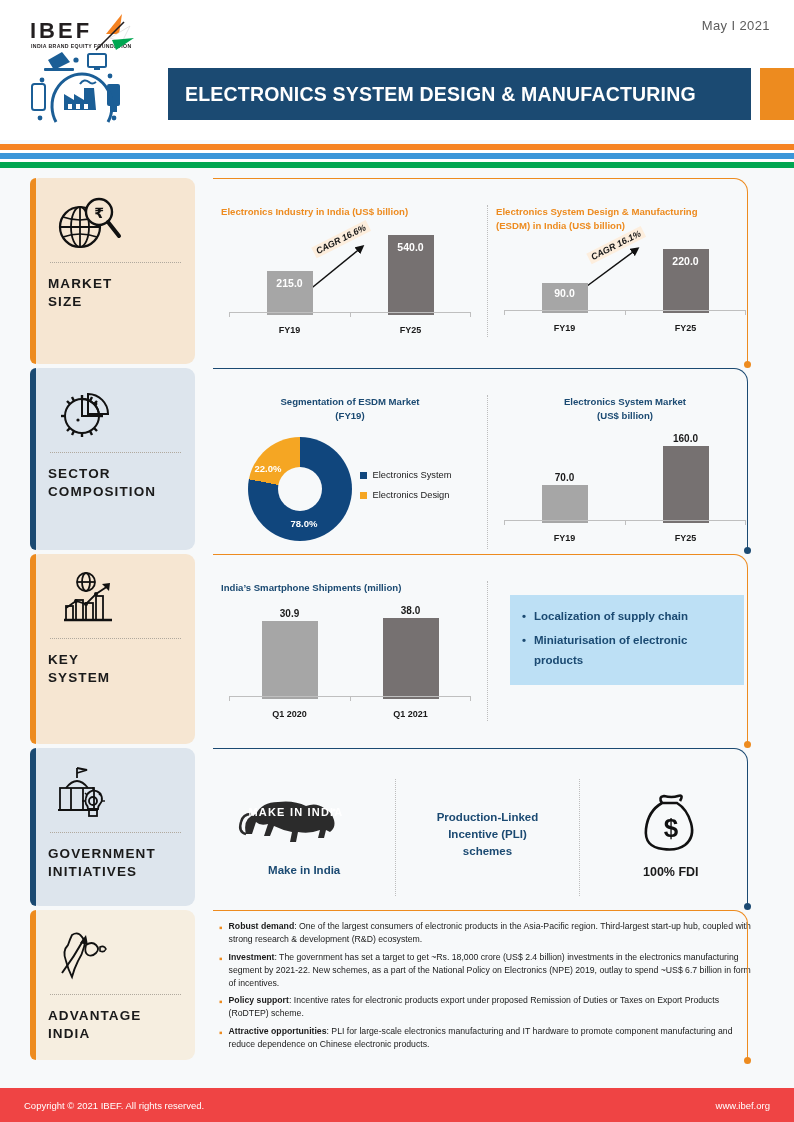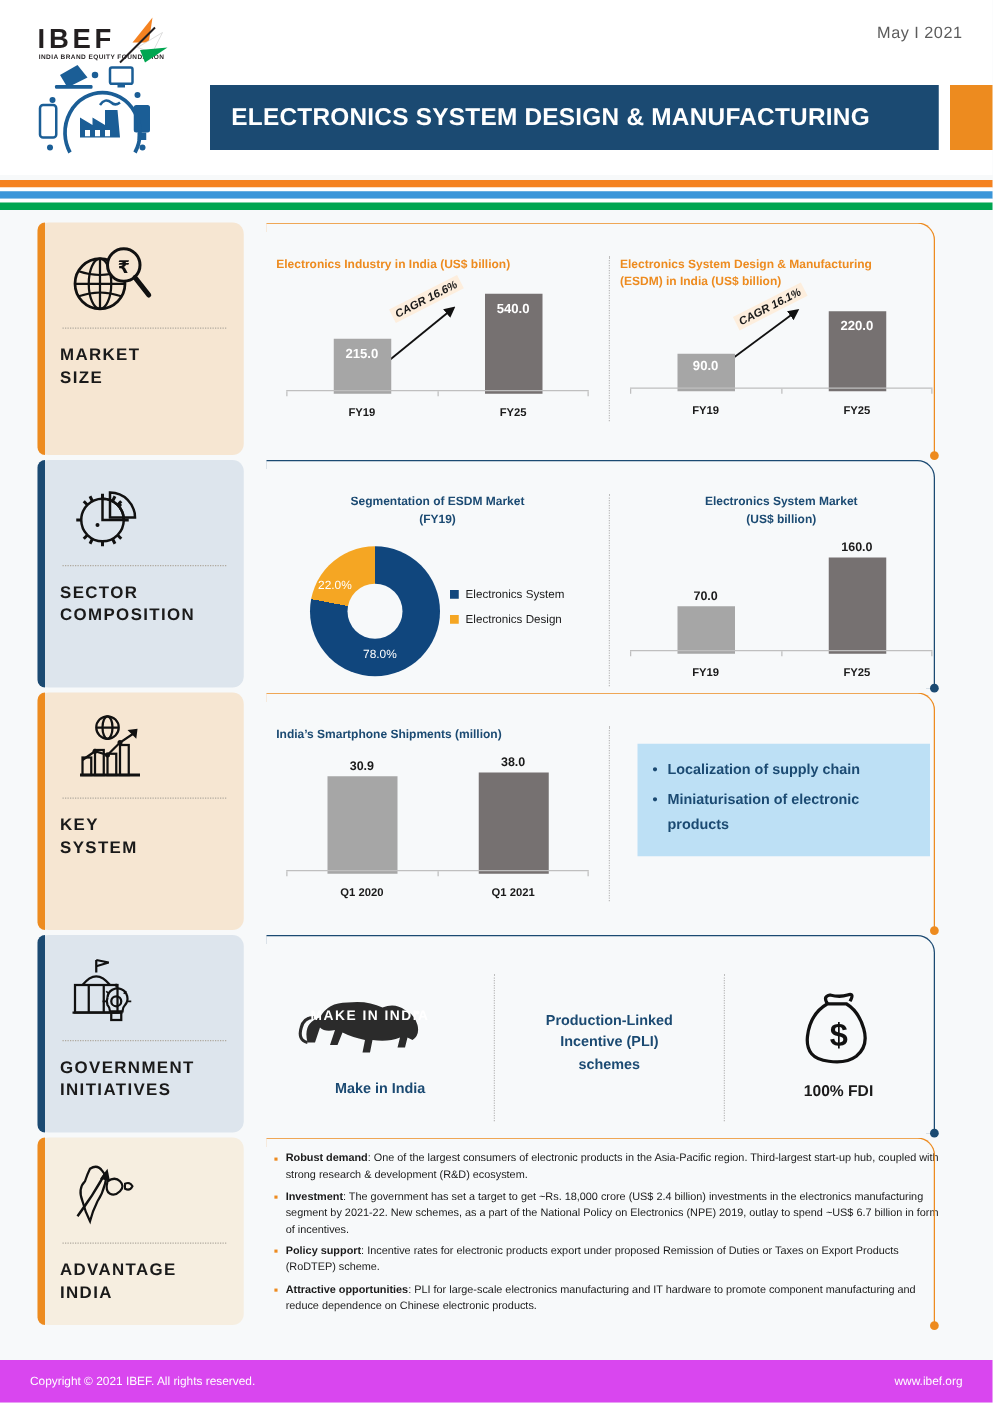--- a/index.html
+++ b/index.html
@@ -136,21 +136,21 @@
   }
   .cagr-arrow{position:absolute;left:32%;top:14px;}
 
   
   .donut-wrap{display:flex;align-items:center;justify-content:center;height:120px;}
   .donut{position:relative;width:104px;height:104px;border-radius:50%;}
   .donut .hole{
     position:absolute;left:50%;top:50%;transform:translate(-50%,-50%);
     width:44px;height:44px;border-radius:50%;background:#f7f9fa;
   }
-  .donut .lbl{position:absolute;font-size:9.5px;font-weight:normal;color:#fff;}
+  .donut .lbl{position:absolute;font-size:9.5px;font-weight:bold;color:#fff;}
   .lbl-22{left:6px;top:26px;}
   .lbl-78{left:42px;bottom:12px;}
   .legend{margin-left:8px;}
   .legend-item{display:flex;align-items:flex-start;margin-bottom:7px;}
   .legend-sq{width:7px;height:7px;margin-top:3px;margin-right:5px;flex:none;}
   .legend-txt{font-size:9.3px;color:#1a1a1a;line-height:1.35;max-width:86px;}
 
   
   .trend-box{
     background:#bde0f5;padding:11px 12px;margin:14px 10px 0 14px;
@@ -165,21 +165,21 @@
 
   
   .adv-list{padding:10px 6px 8px 6px;}
   .adv-li{display:flex;margin-bottom:5px;}
   .adv-bullet{color:#ed8b1f;margin-right:6px;font-size:10px;line-height:1.5;}
   .adv-txt{font-size:8.7px;line-height:1.48;color:#1a1a1a;}
   .adv-txt b{font-weight:bold;}
 
   
   .footer{
-    position:absolute;left:0;bottom:0;width:794px;height:34px;background:#d946ef;
+    position:absolute;left:0;bottom:0;width:794px;height:34px;background:#ef4444;
     display:flex;align-items:center;justify-content:space-between;
     padding:0 24px;box-sizing:border-box;
   }
   .footer span{color:#fff;font-size:9.5px;}
 </style>
 </head>
 <body>
 
 <div class="page">
 

